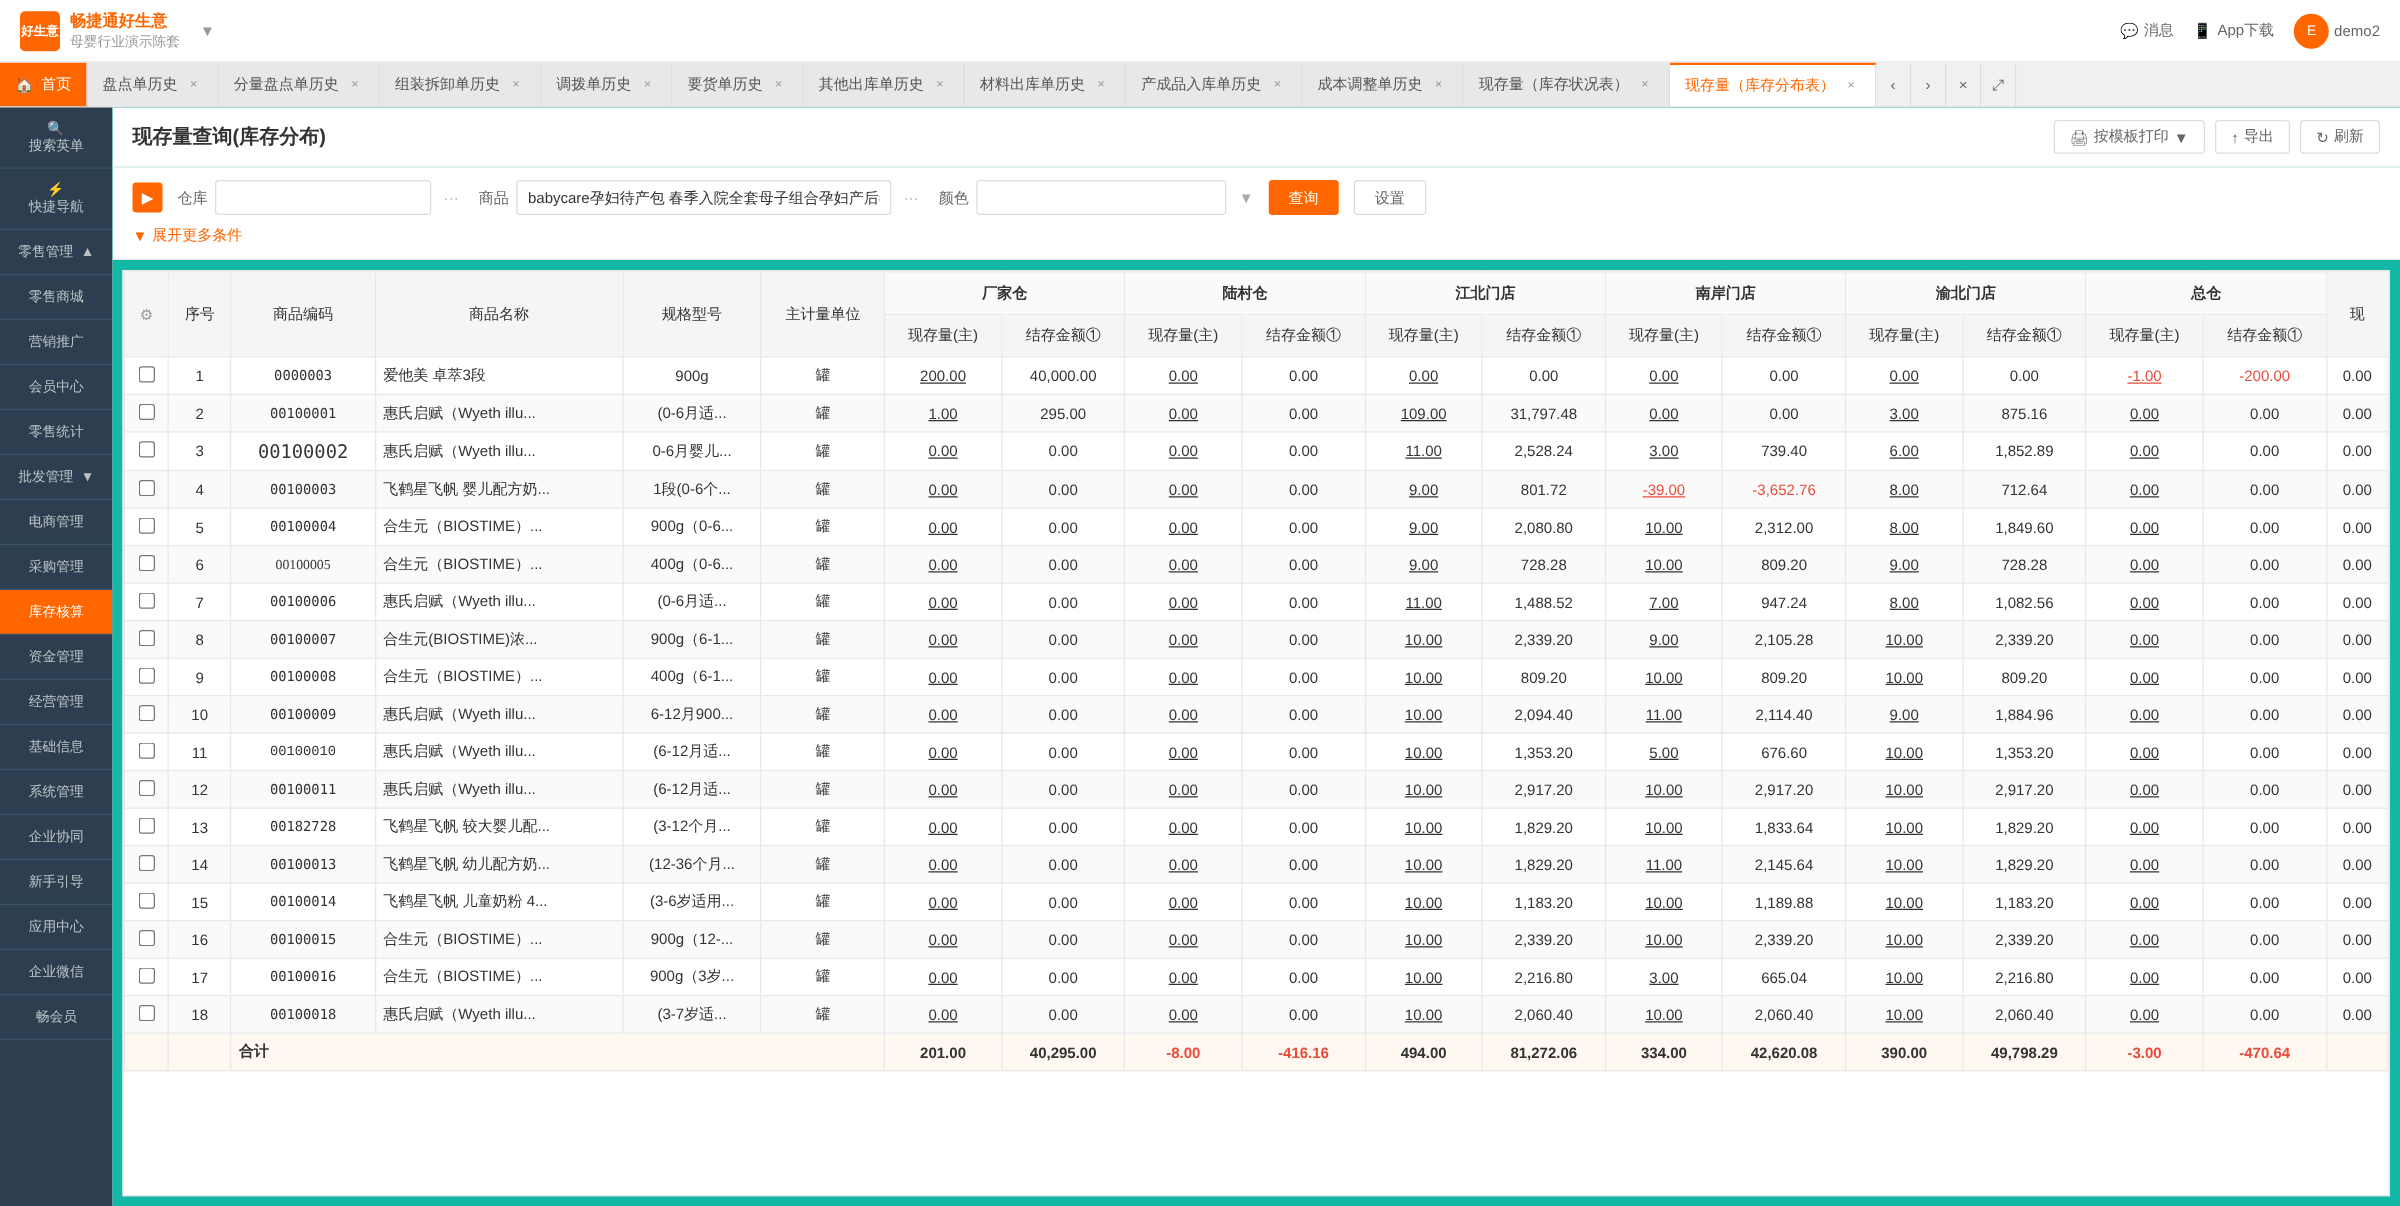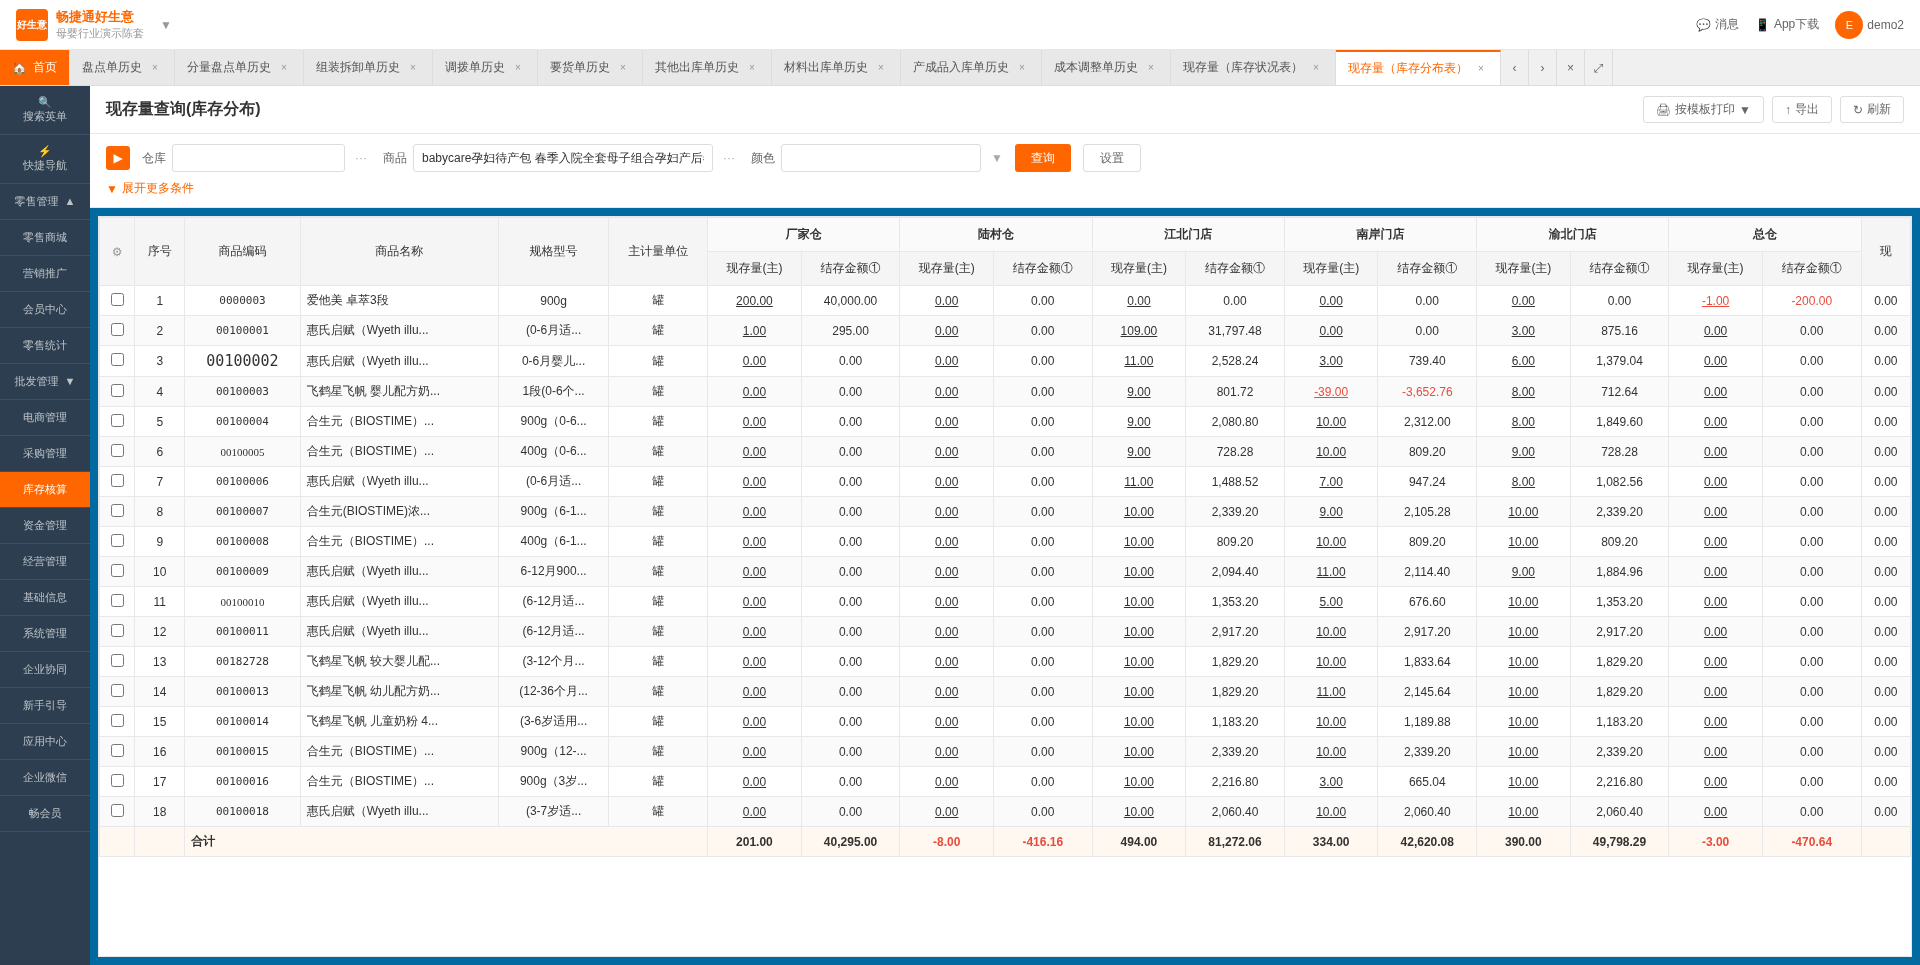--- a/index.html
+++ b/index.html
@@ -23,21 +23,21 @@
     
     
     .main-layout { display: flex; height: calc(965px - 50px - 36px); }
     
     
     .sidebar { width: 90px; background: #2c3e50; color: white; display: flex; flex-direction: column; overflow-y: auto; }
     .sidebar-item { padding: 10px 4px; text-align: center; cursor: pointer; font-size: 11px; color: #bdc3c7; border-bottom: 1px solid #3d5166; }
     .sidebar-item.active { background: #ff6600; color: white; }
     
     
-    .content { flex: 1; overflow: hidden; display: flex; flex-direction: column; background: #0369a1; }
+    .content { flex: 1; overflow: hidden; display: flex; flex-direction: column; background: #14b8a6; }
     
     
     .page-header { background: white; padding: 10px 16px; display: flex; align-items: center; justify-content: space-between; border-bottom: 1px solid #e8e8e8; }
     .page-title { font-size: 16px; font-weight: bold; color: #333; }
     .header-actions { display: flex; gap: 8px; }
     .btn-action { padding: 4px 12px; border: 1px solid #ddd; background: white; border-radius: 3px; cursor: pointer; font-size: 12px; color: #666; display: flex; align-items: center; gap: 4px; }
     
     
     .filter-area { background: white; padding: 10px 16px; border-bottom: 1px solid #e8e8e8; }
     .filter-row { display: flex; align-items: center; gap: 12px; flex-wrap: wrap; }
@@ -353,21 +353,21 @@
     <td>罐</td>
     <td><u style="cursor:pointer;color:#333;">0.00</u></td>
     <td>0.00</td>
     <td><u style="cursor:pointer;color:#333;">0.00</u></td>
     <td>0.00</td>
     <td><u style="cursor:pointer;color:#333;">11.00</u></td>
     <td>2,528.24</td>
     <td><u style="cursor:pointer;">3.00</u></td>
     <td>739.40</td>
     <td><u style="cursor:pointer;color:#333;">6.00</u></td>
-    <td>1,379.04</td>
+    <td>1,852.89</td>
     <td><u style="cursor:pointer;">0.00</u></td>
     <td>0.00</td>
     <td>0.00</td>
   </tr>
             <tr>
     <td><input type="checkbox" style=""></td>
     <td>4</td>
     <td style="font-family:monospace;font-size:11px;">00100003</td>
     <td class="text-left">飞鹤星飞帆 婴儿配方奶...</td>
     <td>1段(0-6个...</td>
@@ -508,21 +508,21 @@
     <td>2,114.40</td>
     <td><u style="cursor:pointer;color:#333;">9.00</u></td>
     <td>1,884.96</td>
     <td><u style="cursor:pointer;">0.00</u></td>
     <td>0.00</td>
     <td>0.00</td>
   </tr>
             <tr>
     <td><input type="checkbox" style=""></td>
     <td>11</td>
-    <td style="font-family:Liberation Serif, serif;font-size:11px;">00100010</td>
+    <td style="font-family:Liberation Mono, monospace;font-size:11px;">00100010</td>
     <td class="text-left">惠氏启赋（Wyeth illu...</td>
     <td>(6-12月适...</td>
     <td>罐</td>
     <td><u style="cursor:pointer;color:#333;">0.00</u></td>
     <td>0.00</td>
     <td><u style="cursor:pointer;color:#333;">0.00</u></td>
     <td>0.00</td>
     <td><u style="cursor:pointer;color:#333;">10.00</u></td>
     <td>1,353.20</td>
     <td><u style="cursor:pointer;">5.00</u></td>

